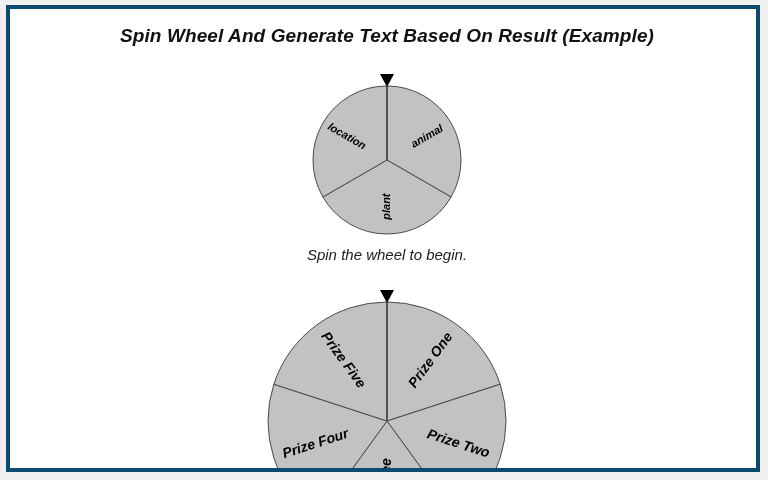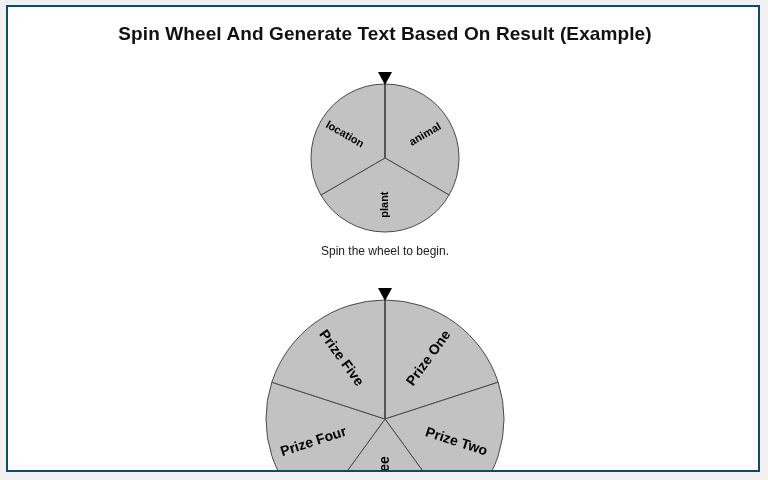--- a/index.html
+++ b/index.html
@@ -13,23 +13,24 @@
     font-family: "Liberation Sans", sans-serif;
     overflow: hidden;
   }
   #app-card {
     position: absolute;
     left: 6px;
     top: 5px;
     width: 754px;
     height: 467px;
     background: #ffffff;
-    border: 2px solid #0c4a6e;
+    border: 4px solid #0c4a6e;
     box-sizing: border-box;
     overflow: hidden;
+    font-style: italic;
   }
   #page-title {
     position: absolute;
     left: 0;
     top: 16px;
     width: 754px;
     text-align: center;
     font-size: 19px;
     font-weight: bold;
     color: #111111;
@@ -64,21 +65,21 @@
     stroke-width: 2;
   }
   .pointer-tri {
     fill: #000000;
   }
   #wheel-one-status {
     position: absolute;
     left: 0;
     width: 754px;
     text-align: center;
-    font-size: 12px;
+    font-size: 15px;
     color: #202020;
     font-family: "Liberation Sans", sans-serif;
   }
 </style>
 </head>
 <body>
 
 <div id="app-card">
 
   <div id="page-title">Spin Wheel And Generate Text Based On Result (Example)</div>

